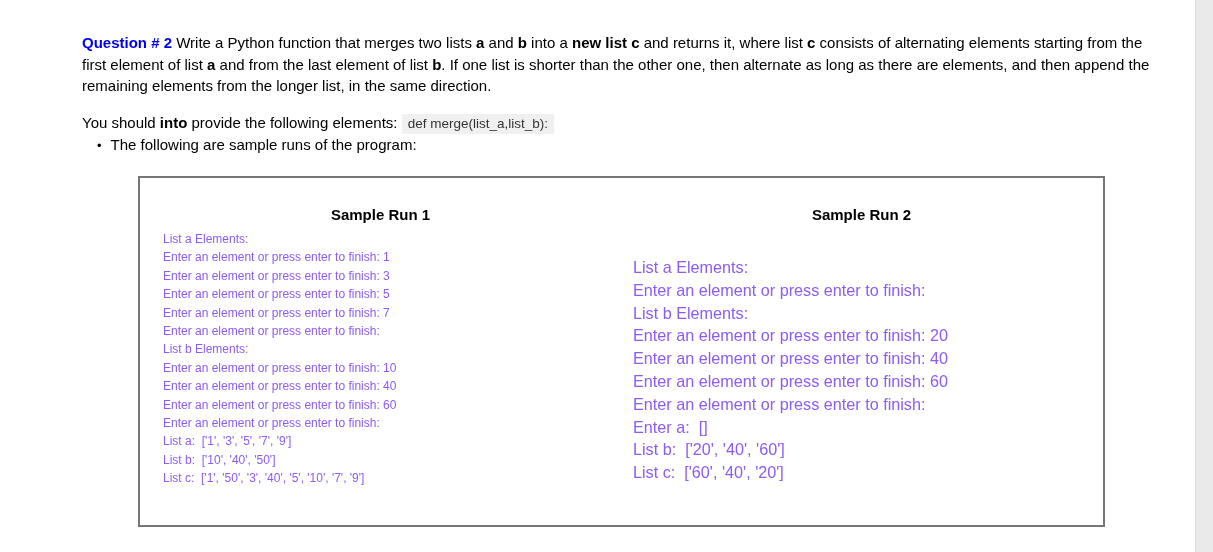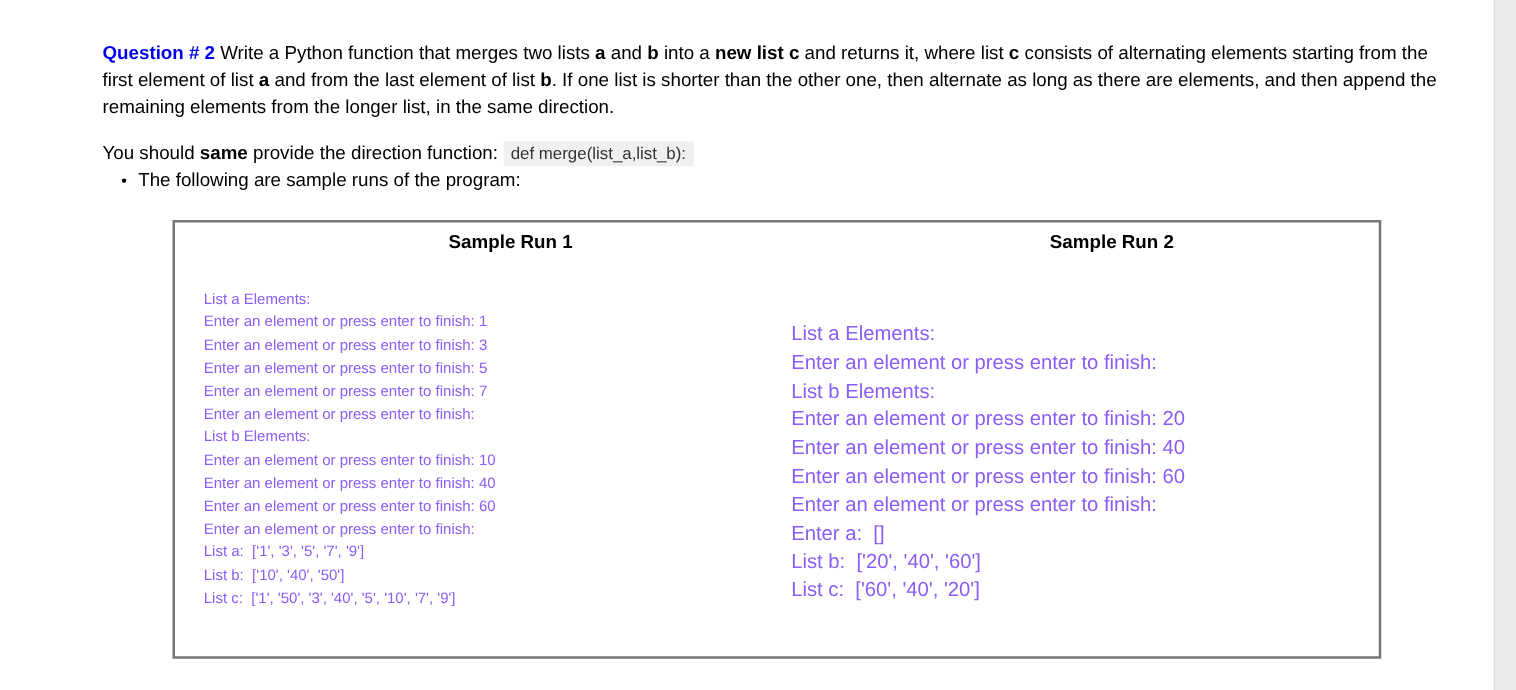--- a/index.html
+++ b/index.html
@@ -68,27 +68,26 @@
     position: absolute;
     left: 138px;
     top: 176px;
     width: 963px;
     height: 347px;
     border: 2px solid #767676;
     background: #ffffff;
   }
   .run-title {
     position: absolute;
-    top: 7px;
+    top: 28px;
     width: 481px;
     text-align: center;
     font-weight: bold;
     font-size: 15px;
     color: #000000;
-    padding-left: 28px;
   }
   .run1-title { left: 0; }
   .run2-title { left: 481px; }
   .console {
     position: absolute;
     font-family: Liberation Sans, sans-serif;
     color: #8b5cf6;
   }
   .console .console-line { white-space: pre; }
   .run1-console {
@@ -104,21 +103,21 @@
     line-height: 22.8px;
   }
 </style>
 </head>
 <body>
 
 <div class="page">
 
   <p class="p1"><span class="seg-bold" style="color: rgb(0, 0, 238);">Question # 2</span><span> Write a Python function that merges two lists </span><span class="seg-bold">a</span><span> and </span><span class="seg-bold">b</span><span> into a </span><span class="seg-bold">new list c</span><span> and returns it, where list </span><span class="seg-bold">c</span><span> consists of alternating elements starting from the first element of list </span><span class="seg-bold">a</span><span> and from the last element of list </span><span class="seg-bold">b</span><span>. If one list is shorter than the other one, then alternate as long as there are elements, and then append the remaining elements from the longer list, in the same direction.</span></p>
 
-  <p class="p2"><span>You should </span><span class="seg-bold">same</span><span> provide the direction function: </span><span class="inline-code">def merge(list_a,list_b):</span></p>
+  <p class="p2"><span>You should </span><span class="seg-bold">into</span><span> provide the following elements: </span><span class="inline-code">def merge(list_a,list_b):</span></p>
 
   <div class="bullet-item">
     <span class="bullet-dot">•</span>
     <span>The following are sample runs of the program:</span>
   </div>
 
   <div class="runs-box">
     <div class="run-title run1-title">Sample Run 1</div>
     <div class="run-title run2-title">Sample Run 2</div>
 

